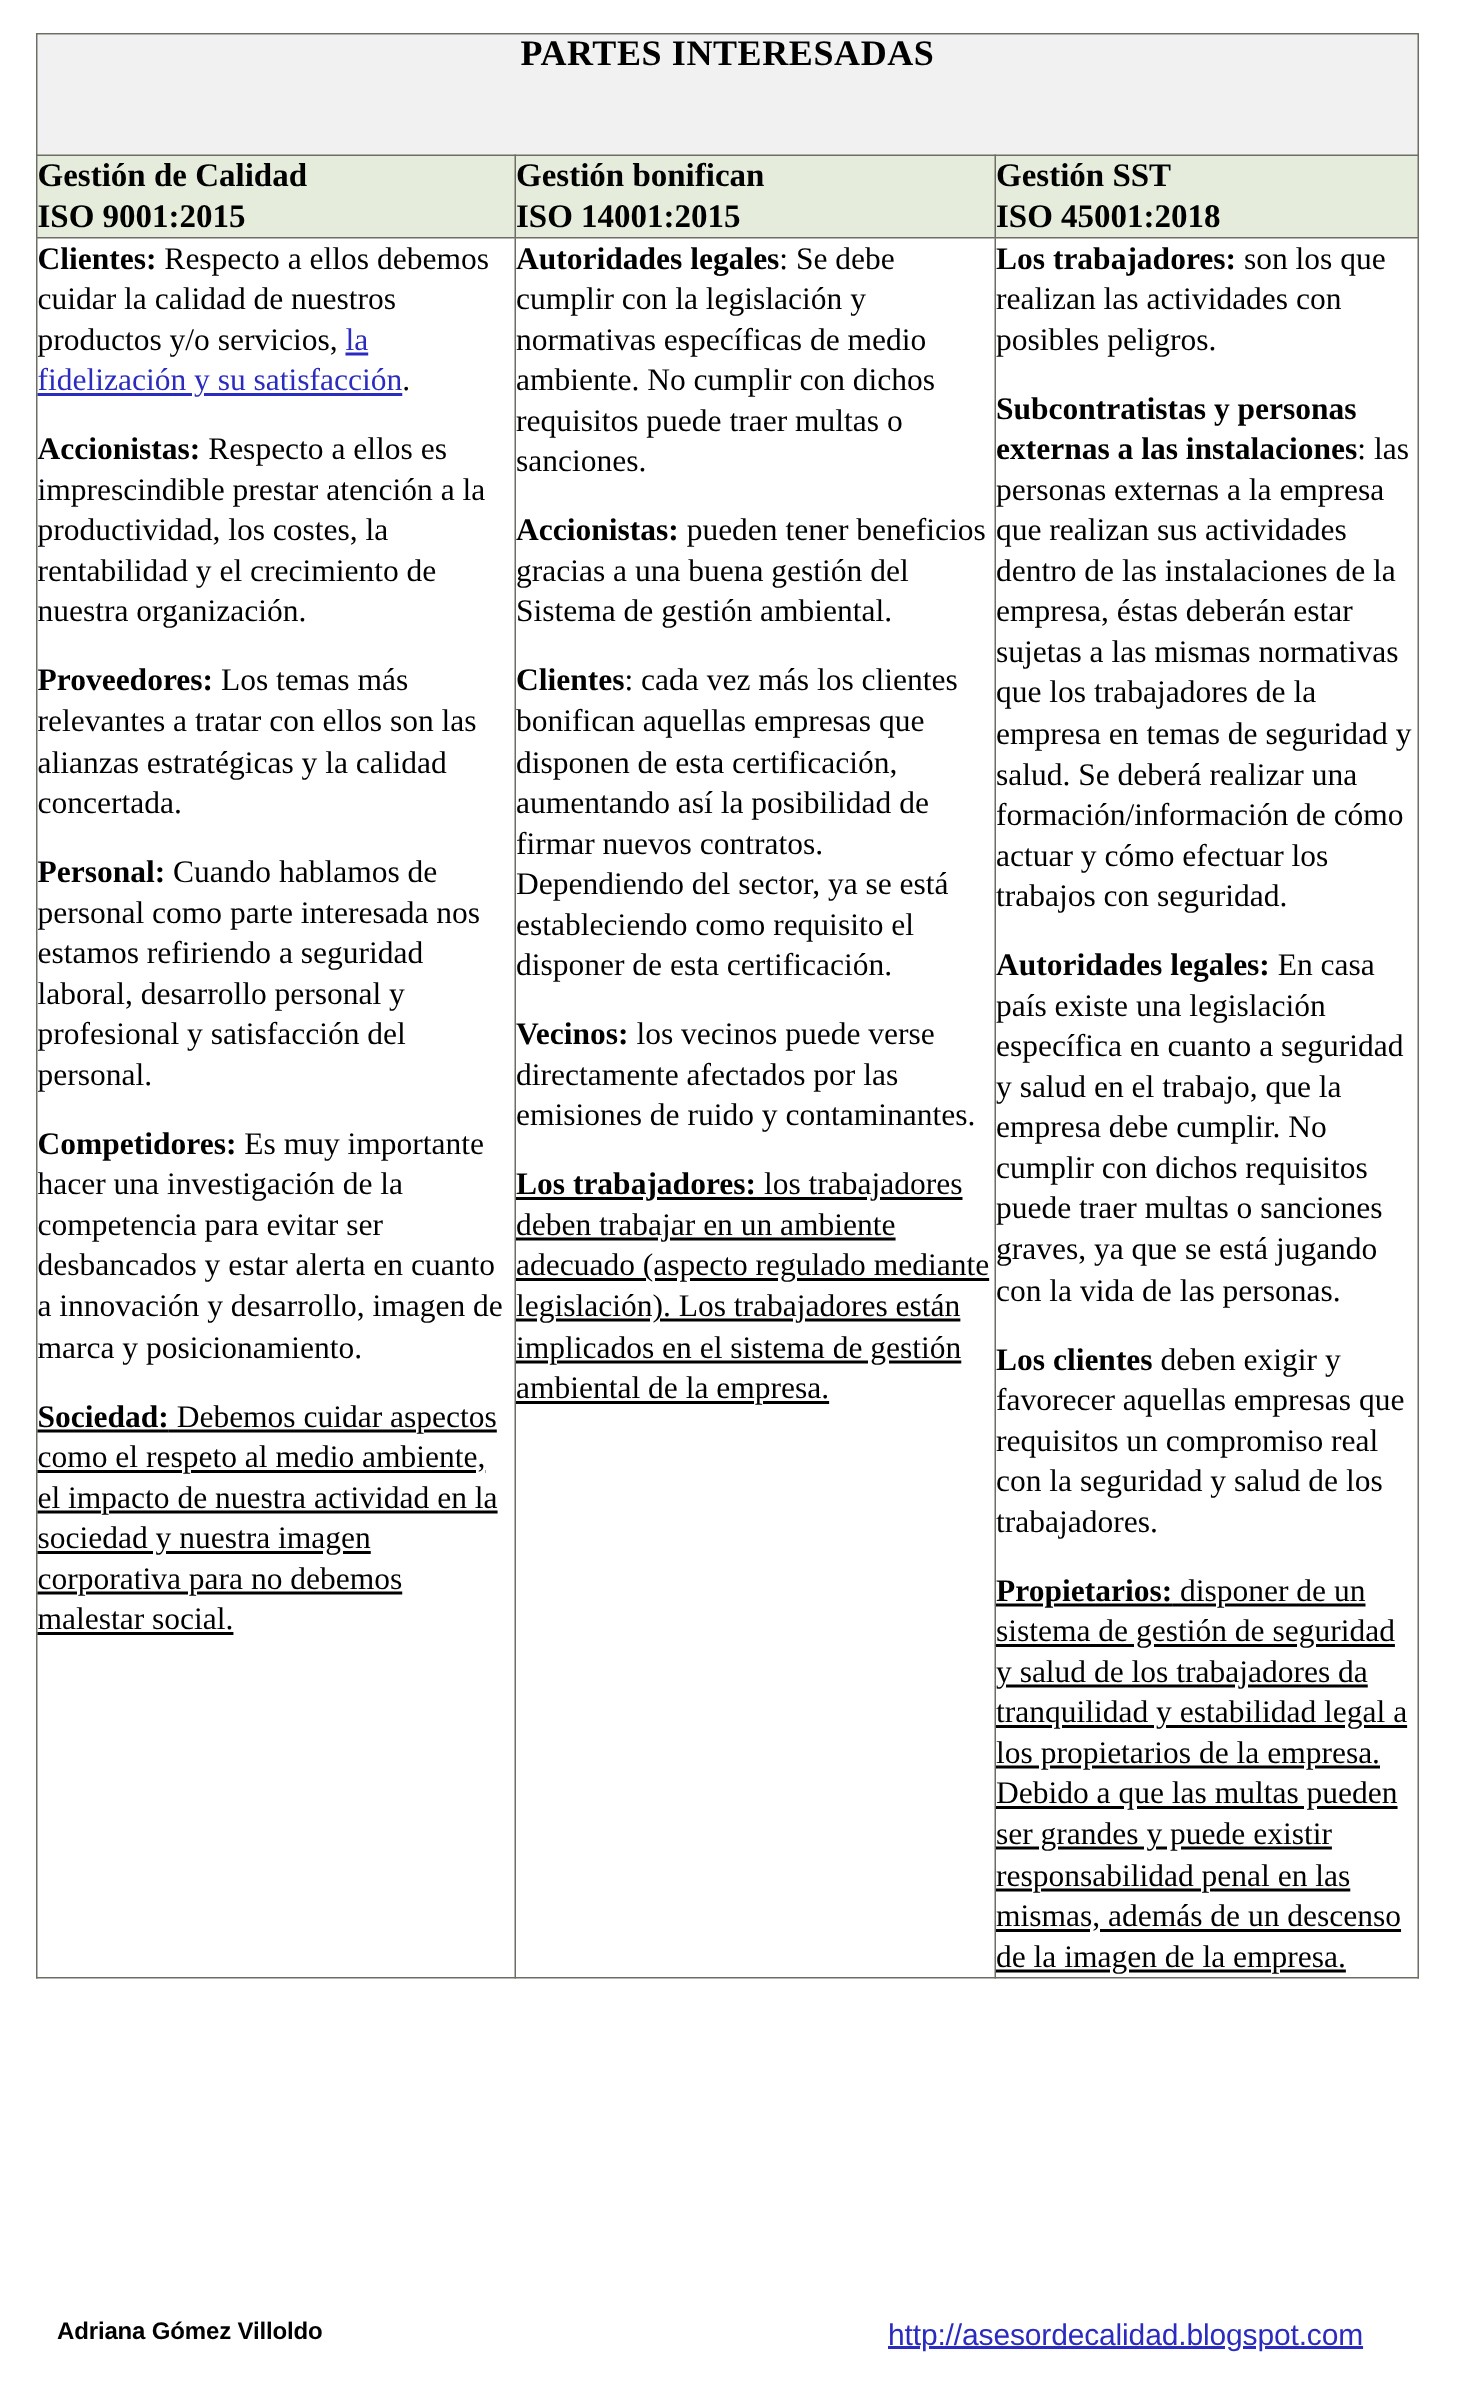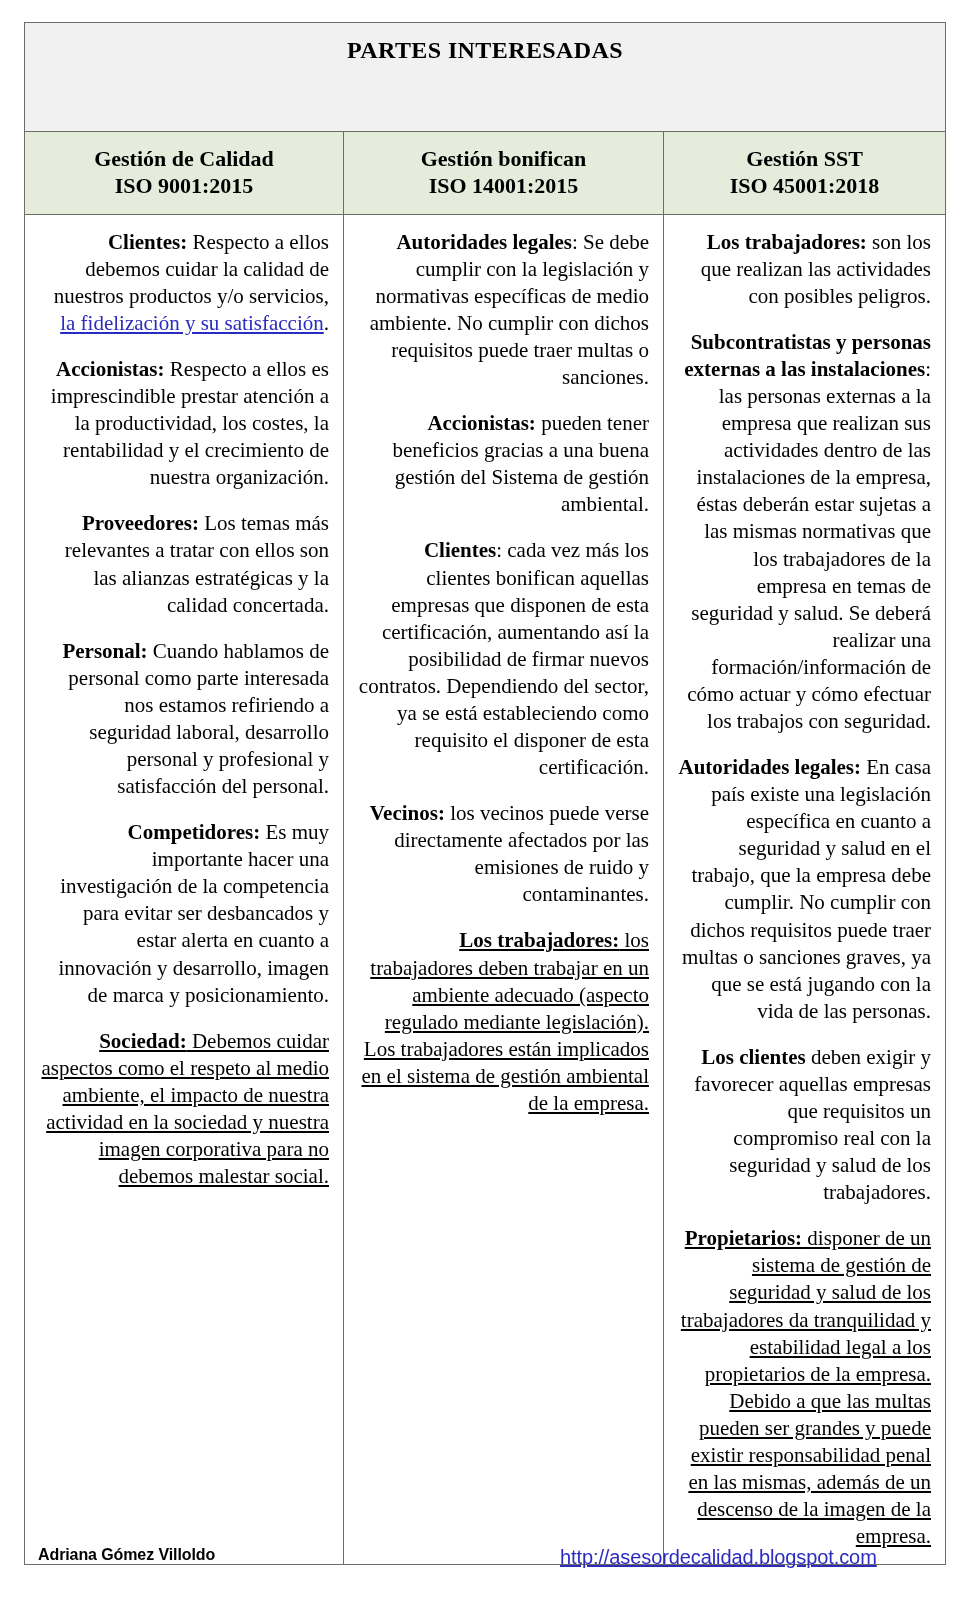--- a/index.html
+++ b/index.html
@@ -28,53 +28,52 @@
     position: absolute;
     left: 24px;
     top: 22px;
     width: 921px;
     border-collapse: collapse;
     table-layout: fixed;
   }
   .doc-table td {
     border: 1.5px solid #6d6d64;
     vertical-align: top;
-    padding: 14px;
+    padding: 0;
   }
 
   .title-cell {
     background: #f1f1f1;
     height: 80px;
     text-align: center;
     vertical-align: middle;
   }
   .title-text {
     font-family: "Liberation Serif", "DejaVu Serif", serif;
     font-weight: bold;
     font-size: 24px;
     letter-spacing: 0.4px;
   }
 
   .head-cell {
     background: #e6ecdc;
-    text-align: center;
+    text-align: left;
     vertical-align: middle;
     padding: 6px 4px 8px 4px;
   }
   .head-text {
     font-weight: bold;
     font-size: 22px;
     line-height: 1.22;
   }
 
   .body-cell {
     padding: 6px 9px 8px 11px;
     font-size: 21px;
     line-height: 1.29;
-    text-align: right;
   }
   .body-cell p {
     margin: 0 0 19px 0;
   }
   .body-cell p:last-child {
     margin-bottom: 0;
     text-decoration: underline;
   }
   .body-cell b {
     font-weight: bold;
@@ -102,21 +101,21 @@
     left: 14px;
     top: 0px;
     font-family: "Liberation Sans", "DejaVu Sans", sans-serif;
     font-weight: bold;
     font-size: 16px;
     color: #000;
     letter-spacing: -0.1px;
   }
   .footer-url {
     position: absolute;
-    left: 536px;
+    left: 568px;
     top: 0px;
     font-family: "Liberation Sans", "DejaVu Sans", sans-serif;
     font-size: 20px;
     color: #2b2bc0;
     text-decoration: underline;
     letter-spacing: -0.1px;
   }
 </style>
 </head>
 <body>

